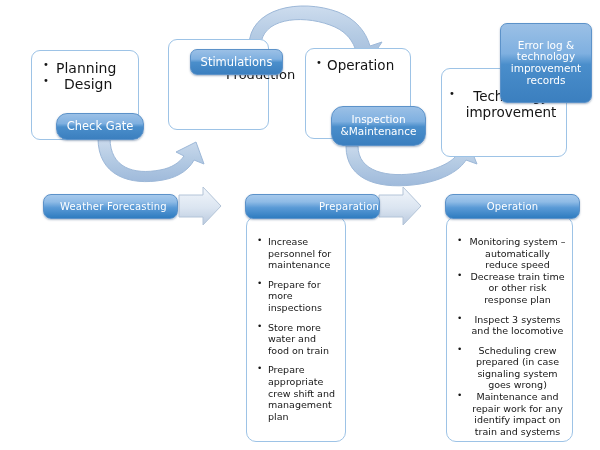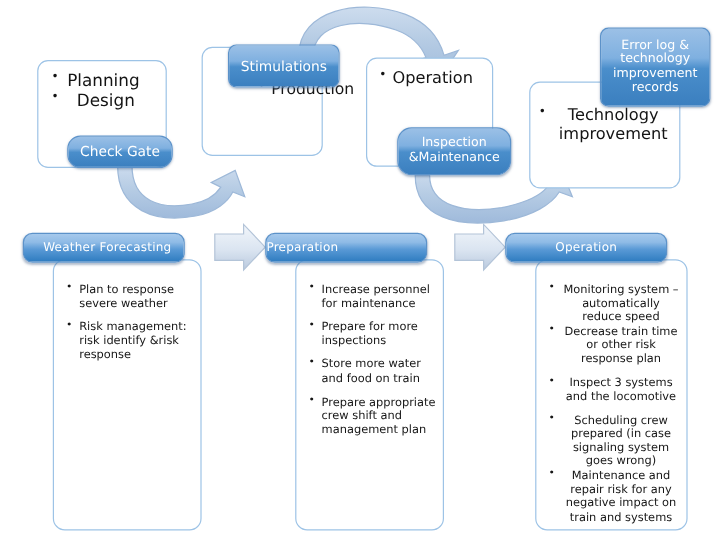--- a/index.html
+++ b/index.html
@@ -60,20 +60,21 @@
   .proc-head{
     position:absolute;
     box-sizing:border-box;
     border-radius:8px;
     border:1px solid #5c92c9;
     background:linear-gradient(to bottom,#a6c9ec 0%,#8fbbe6 30%,#5a9ad6 55%,#2f7cc0 100%);
     color:#ffffff;
     display:flex;
     align-items:center;
     box-shadow:0 1px 2px rgba(60,90,130,.4);
+    margin-left:24px;
   }
   .proc-head span{padding-left:16px;font-size:10px;letter-spacing:.2px;}
 
   .proc-card{
     position:absolute;
     background:#ffffff;
     border:1px solid #9dc3e6;
     border-radius:10px;
     box-sizing:border-box;
   }
@@ -167,70 +168,64 @@
   </div>
   <div class="chip" style="left:56px;top:113px;width:88px;height:27px;font-size:11.5px;border-radius:11px;">
     <span>Check Gate</span>
   </div>
 
   <div class="card" style="left:168px;top:39px;width:101px;height:91px;padding-left:39px;">
     <ul class="card-body" style="font-size:13px;padding:27px 4px 0 6px;">
       <li>Production</li>
     </ul>
   </div>
-  <div class="chip" style="left:190px;top:37px;width:93px;height:36px;font-size:11.5px;">
+  <div class="chip" style="left:190px;top:49px;width:93px;height:26px;font-size:11.5px;">
     <span>Stimulations</span>
   </div>
 
   <div class="card" style="left:305px;top:48px;width:106px;height:91px;">
     <ul class="card-body" style="font-size:13.5px;padding:9px 4px 0 9px;">
       <li>Operation</li>
     </ul>
   </div>
   <div class="chip" style="left:331px;top:106px;width:95px;height:40px;font-size:10.5px;border-radius:12px;">
     <span>Inspection &amp;Maintenance</span>
   </div>
 
   <div class="card" style="left:441px;top:68px;width:126px;height:89px;">
     <ul class="card-body" style="font-size:13.5px;padding:20px 6px 0 6px;text-align:center;">
       <li style="padding-left:14px;text-align:center;">Technology improvement</li>
     </ul>
   </div>
-  <div class="chip" style="left:500px;top:23px;width:92px;height:66px;font-size:10.5px;padding:0 3px;">
+  <div class="chip" style="left:500px;top:23px;width:92px;height:80px;font-size:10.5px;padding:0 3px;">
     <span>Error log &amp; technology improvement records</span>
   </div>
 
-  <div class="proc-card" style="left:44px;top:216px;width:124px;height:226px;">
-    <ul class="proc-list" style="padding:19px 6px 0 10px;">
-      <li>Plan to response severe weather</li>
-      <li class="gap">Risk management: risk identify &amp;risk response</li>
-    </ul>
-  </div>
   <div class="proc-head" style="left:19px;top:194px;width:135px;height:25px;">
     <span>Weather Forecasting</span>
   </div>
 
-  <div class="proc-card" style="left:246px;top:216px;width:124px;height:226px;">
+  <div class="proc-card" style="left:246px;top:216px;width:100px;height:226px;">
     <ul class="proc-list" style="padding:19px 6px 0 10px;">
       <li>Increase personnel for maintenance</li>
       <li class="gap">Prepare for more inspections</li>
       <li class="gap">Store more water and food on train</li>
       <li class="gap">Prepare appropriate crew shift and management plan</li>
     </ul>
   </div>
   <div class="proc-head" style="left:221px;top:194px;width:135px;height:25px;">
-    <span style="padding-left:0;width:100%;text-align:left;">Preparation</span>
+    <span style="padding-left:0;width:100%;text-align:right;">Preparation</span>
   </div>
 
   <div class="proc-card" style="left:446px;top:216px;width:127px;height:226px;text-align:center;">
     <ul class="proc-list" style="padding:19px 5px 0 10px;">
       <li>Monitoring system –automatically reduce speed</li>
       <li>Decrease train time or other risk response plan</li>
       <li class="gap">Inspect 3 systems and the locomotive</li>
       <li class="gap">Scheduling crew prepared (in case signaling system goes wrong)</li>
-      <li>Maintenance and repair risk for any negative impact on train and systems</li>
+      <li>Maintenance and repair work for any identify impact on train and systems</li>
     </ul>
   </div>
   <div class="proc-head" style="left:421px;top:194px;width:135px;height:25px;">
     <span style="padding-left:0;width:100%;text-align:center;">Operation</span>
   </div>
 
 </div>
 
 </body></html>

